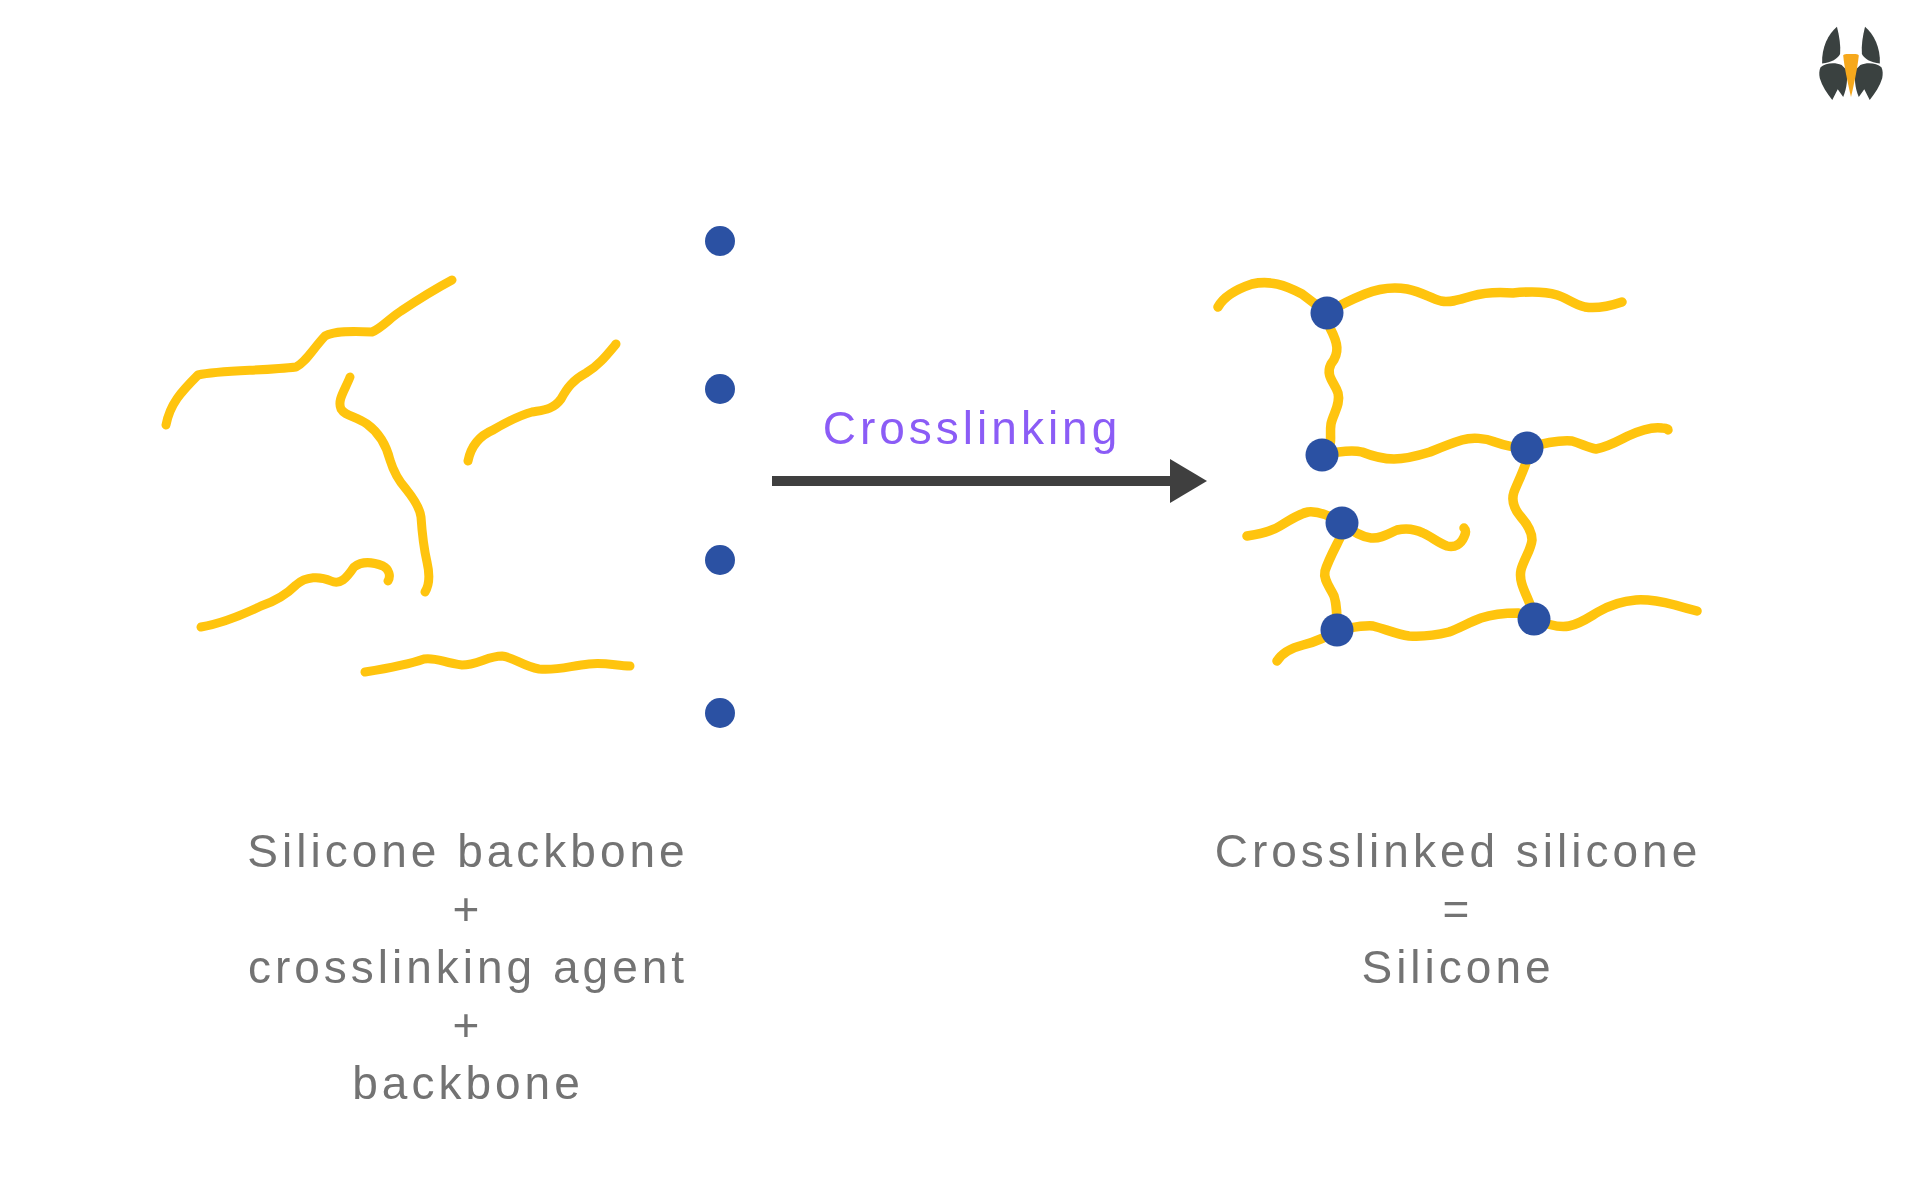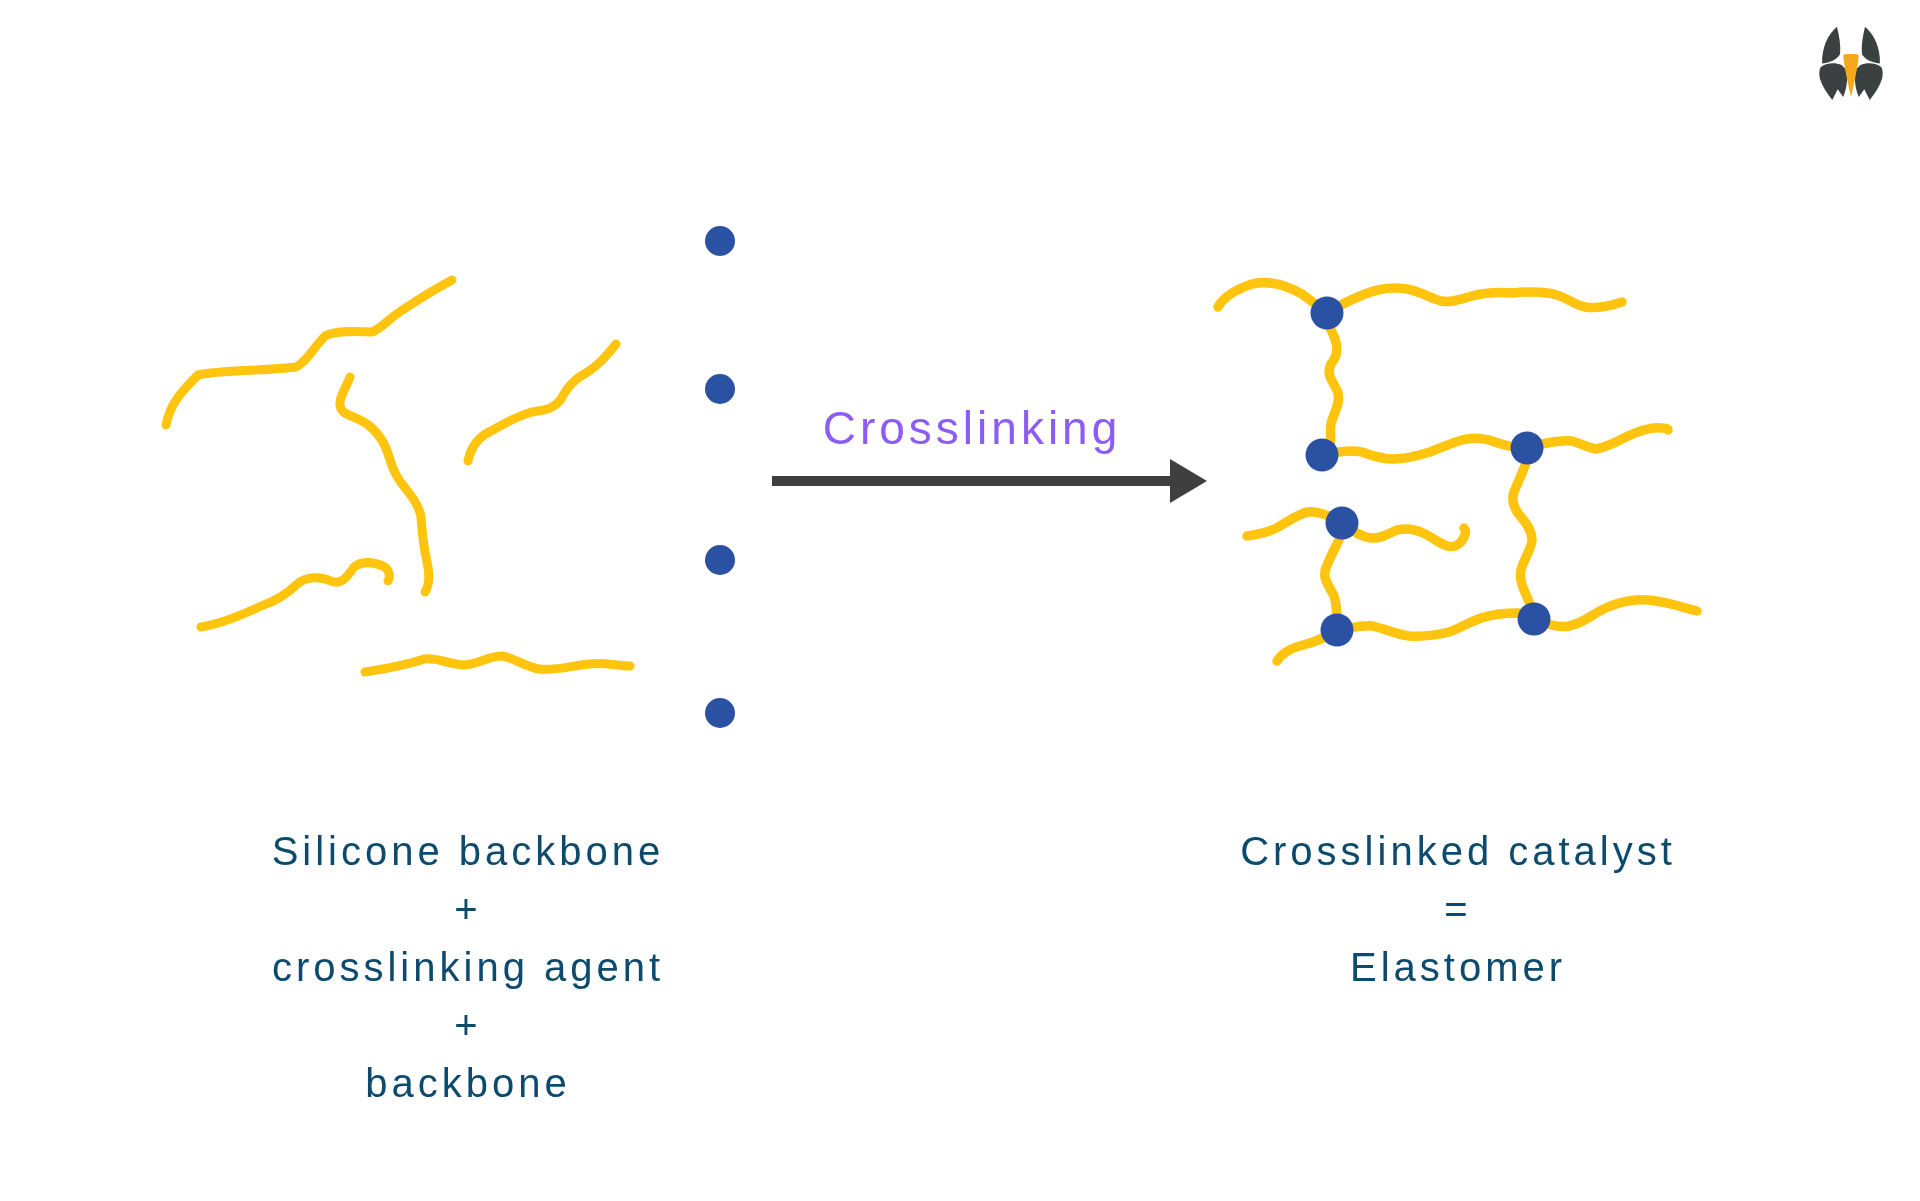--- a/index.html
+++ b/index.html
@@ -30,22 +30,22 @@
     fill: none;
     stroke: #FFC40E;
     stroke-linecap: round;
     stroke-linejoin: round;
   }
   .dot { fill: #2B51A3; }
   .arrow-shaft { stroke: #3F3F3F; }
   .arrow-head  { fill: #3F3F3F; }
   .caption {
     position: absolute;
-    color: #0c4a6e;
-    font-size: 40px;
+    color: #737373;
+    font-size: 46px;
     font-weight: 300;
     letter-spacing: 4px;
     line-height: 58px;
     text-align: center;
     white-space: nowrap;
   }
   .process-label {
     position: absolute;
     left: 672px;
     top: 399px;
@@ -123,18 +123,18 @@
 
   <div class="caption left-caption">
     <div>Silicone backbone</div>
     <div>+</div>
     <div>crosslinking agent</div>
     <div>+</div>
     <div>backbone</div>
   </div>
 
   <div class="caption right-caption">
-    <div>Crosslinked catalyst</div>
+    <div>Crosslinked silicone</div>
     <div>=</div>
-    <div>Elastomer</div>
+    <div>Silicone</div>
   </div>
 
 </div>
 
 </body></html>

